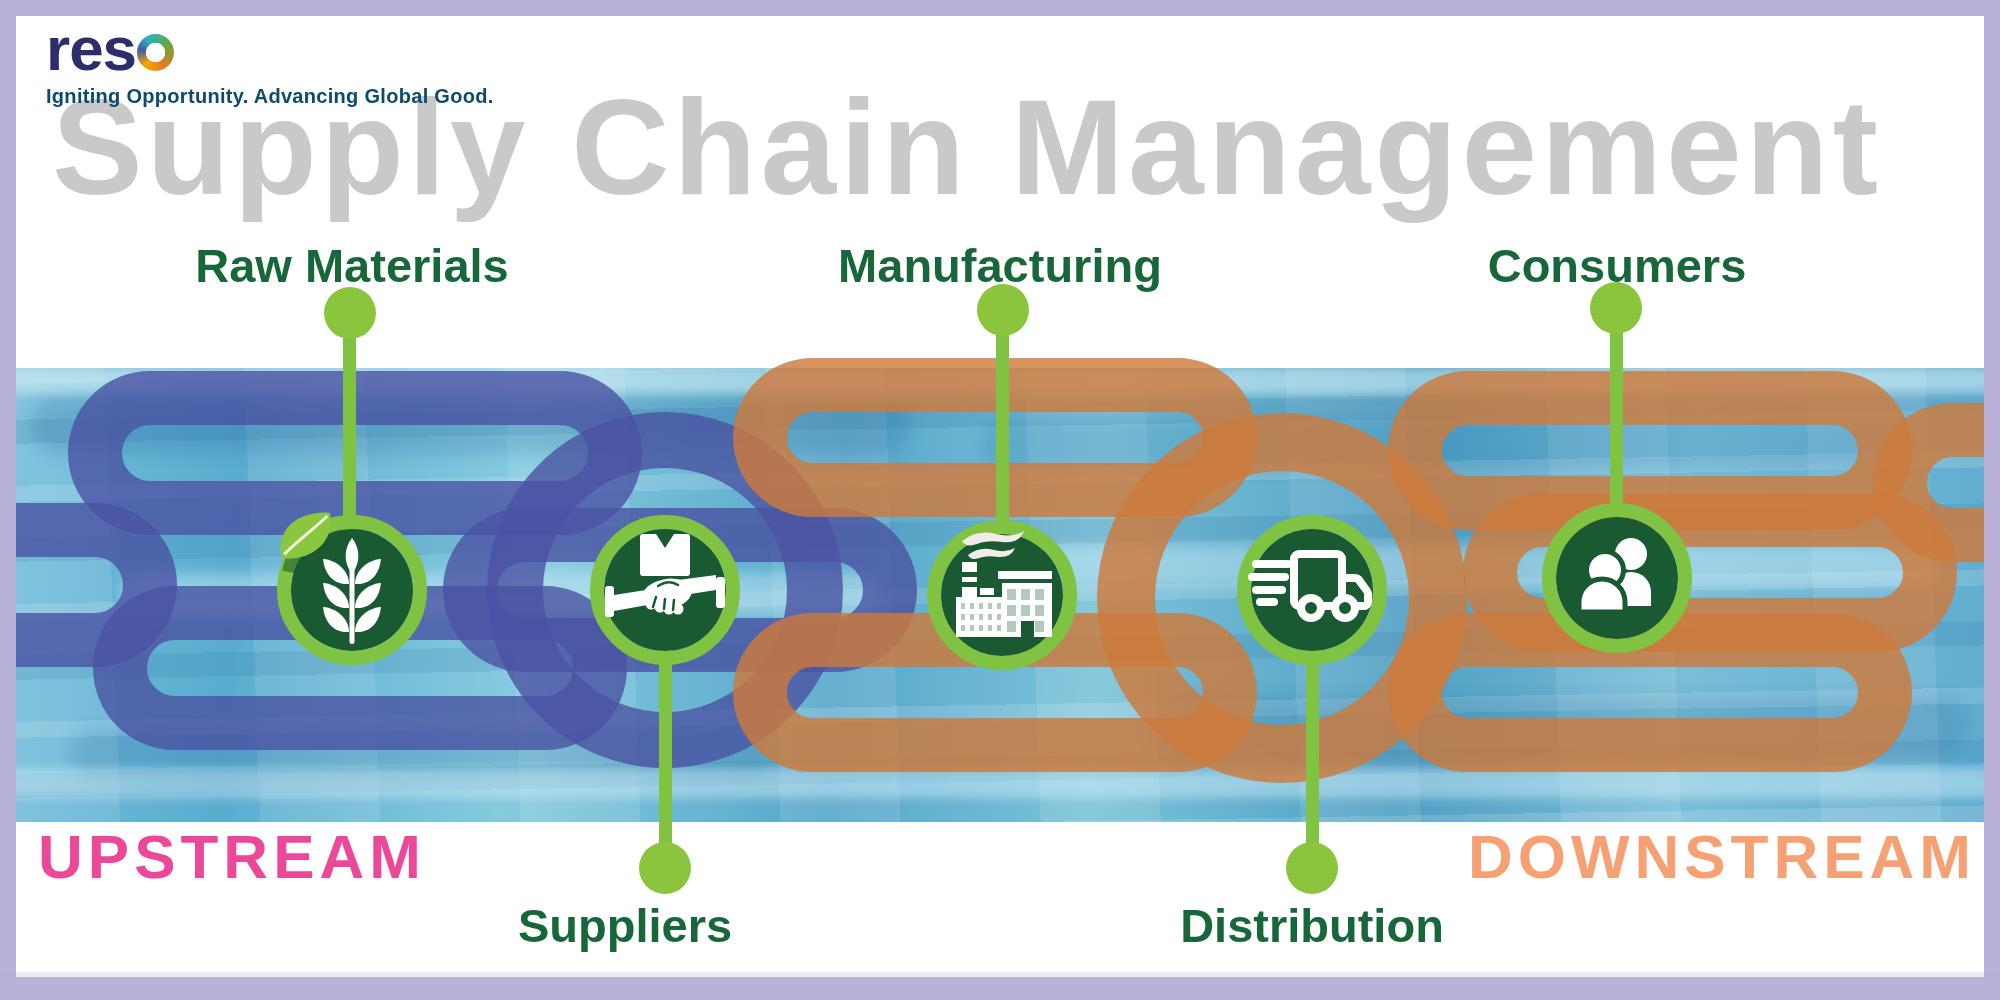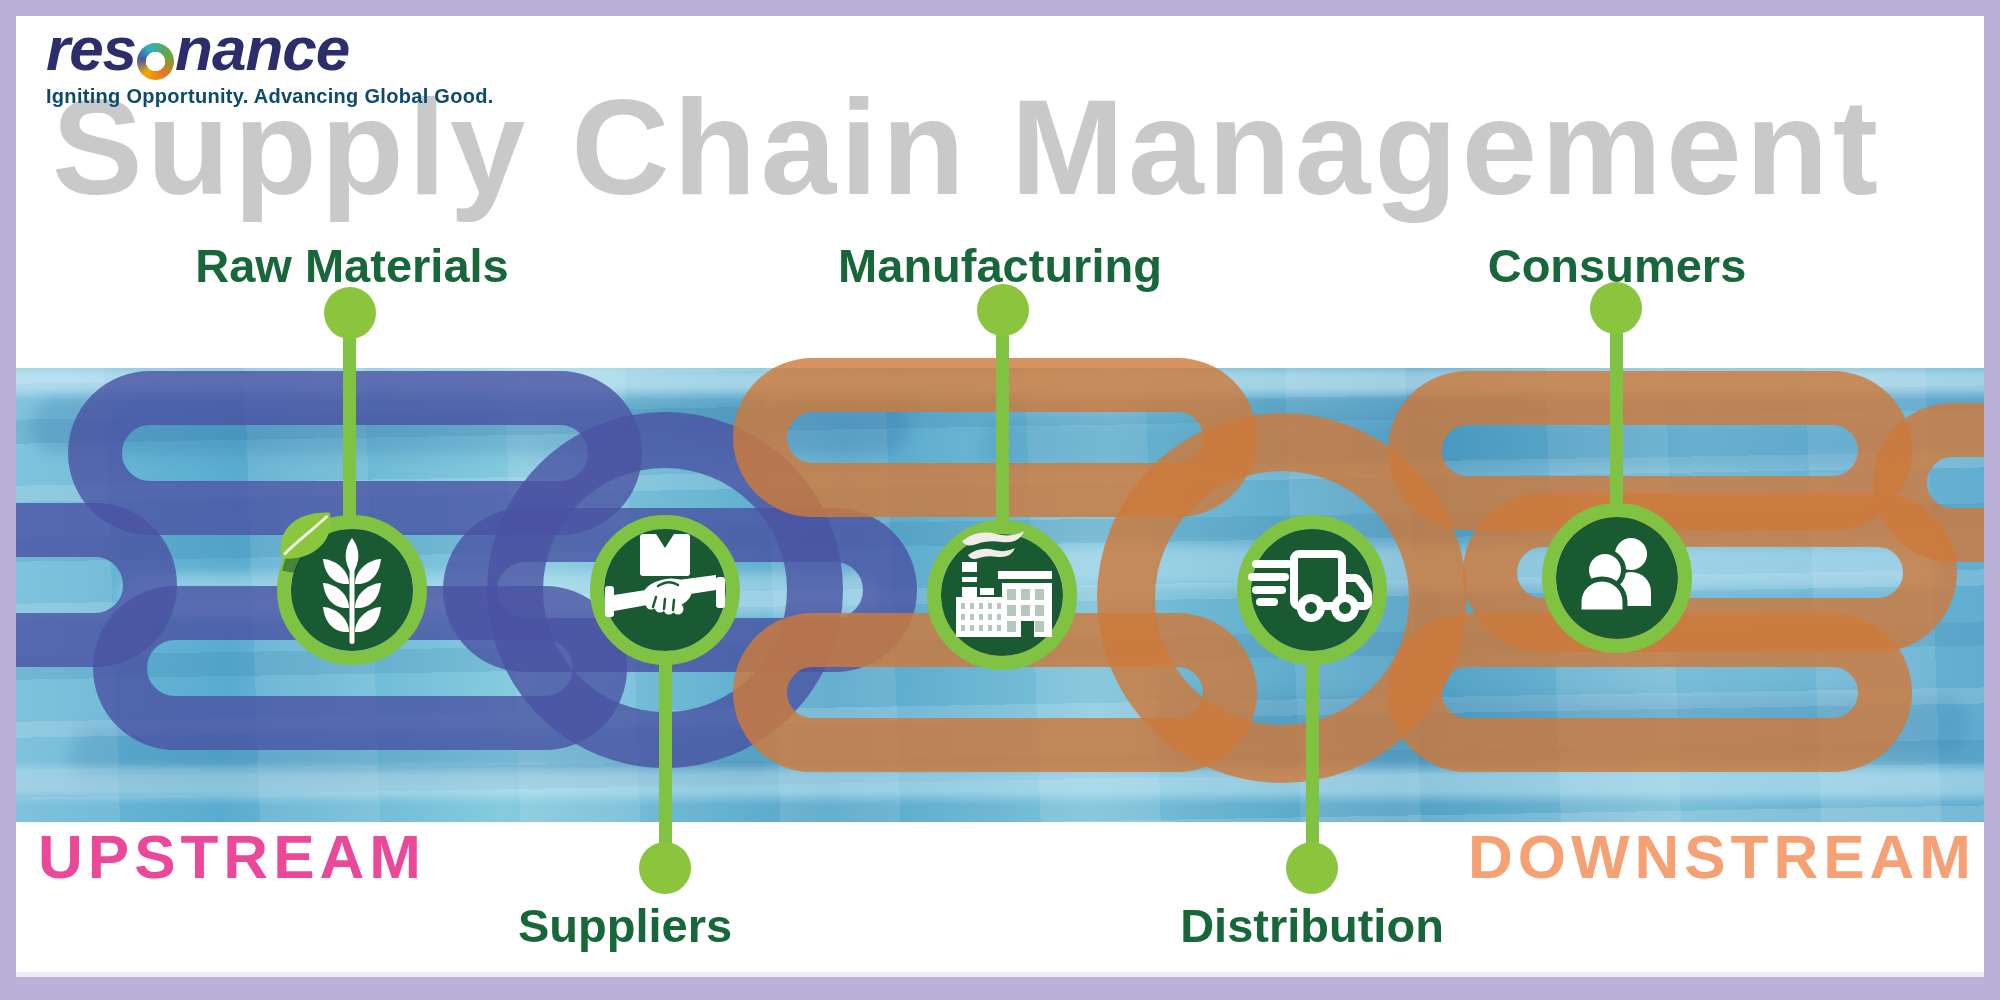--- a/index.html
+++ b/index.html
@@ -10,21 +10,21 @@
   
   .frame {
     position:absolute; inset:0; border:16px solid #b9b1d8; z-index:30; pointer-events:none;
   }
   .frame-bottom {
     position:absolute; left:0; right:0; bottom:0; height:23px; background:#b9b1d8;
     box-shadow:0 -5px 0 rgba(185,177,216,.25); z-index:31; pointer-events:none;
   }
   
   .logo { position:absolute; left:46px; top:18px; z-index:8; }
-  .logo-row { display:flex; align-items:flex-end;font-style:italic; }
+  .logo-row { display:flex; align-items:center; }
   .brand-text {
     font-size:62px; font-weight:bold; color:#2b2e6b; letter-spacing:-1px; line-height:1;
   }
   .brand-swirl {
     display:inline-block; width:37px; height:37px; border-radius:50%; margin:6px 1px 0 1px;
     background:
       radial-gradient(circle at 50% 50%, #ffffff 0 36%, rgba(255,255,255,0) 38%),
       conic-gradient(from -30deg, #2bb3c0, #6ba539 95deg, #e87722 180deg, #f2a900 250deg, #4757a5 310deg, #2bb3c0 360deg);
   }
   .tagline {
@@ -258,21 +258,20 @@
   <div class="stage-label" style="left:1617px; top:238px;">Consumers</div>
   <div class="stage-label" style="left:625px;  top:898px;">Suppliers</div>
   <div class="stage-label" style="left:1312px; top:898px;">Distribution</div>
 
   <div class="title">Supply Chain Management</div>
 
   <div class="logo">
     <div class="logo-row">
       <span class="brand-text">res</span>
       <span class="brand-swirl"></span>
-      <span class="brand-text">nance</span>
     </div>
     <div class="tagline">Igniting Opportunity. Advancing Global Good.</div>
   </div>
 
   <div class="flow-label upstream">UPSTREAM</div>
   <div class="flow-label downstream">DOWNSTREAM</div>
 
   <div class="frame"></div>
   <div class="frame-bottom"></div>
 

